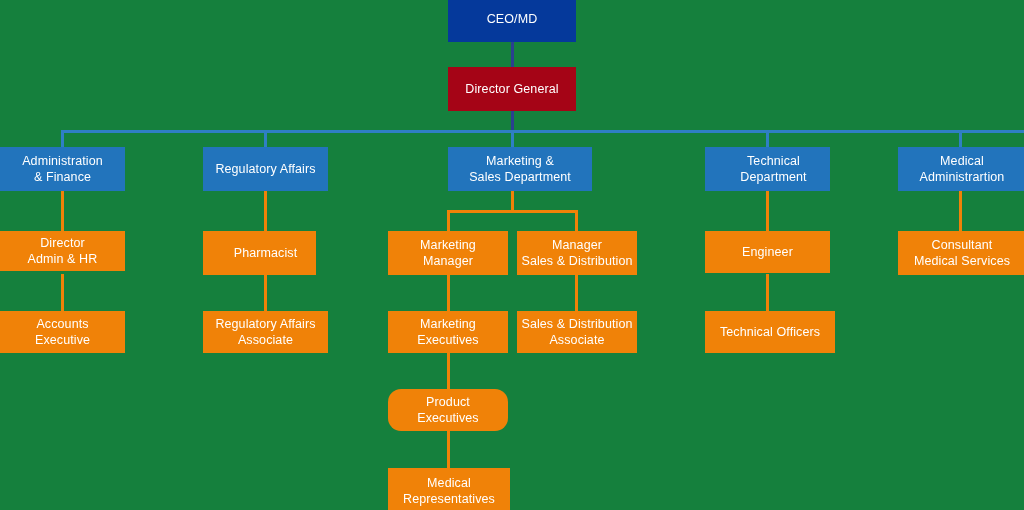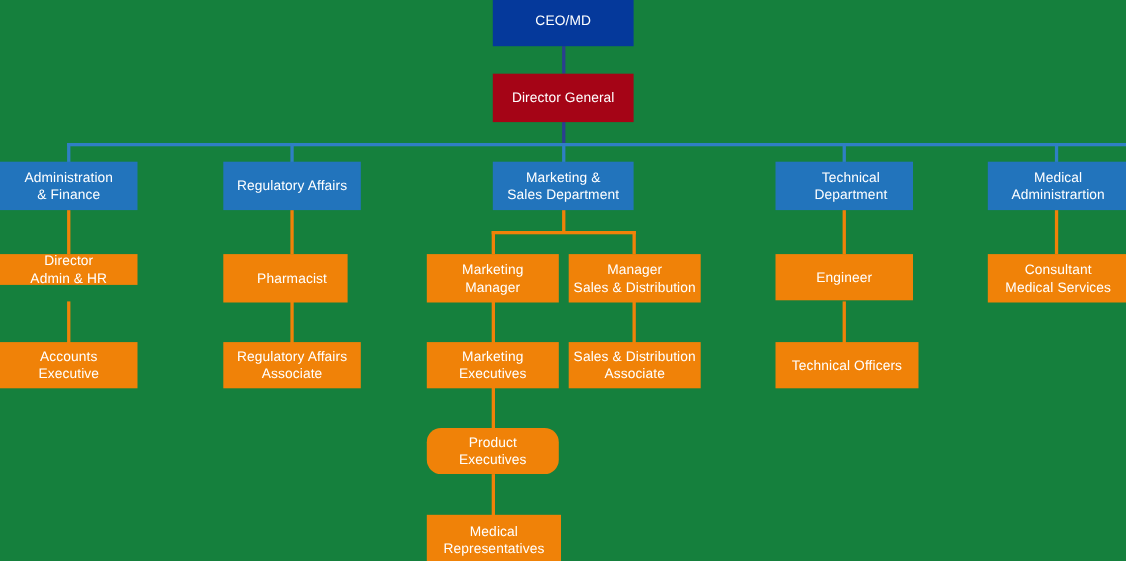--- a/index.html
+++ b/index.html
@@ -88,31 +88,31 @@
   <div class="node node-dg" style="left:448px; top:67px; width:128px; height:44px;">
     <span class="node-label">Director General</span>
   </div>
 
   <div class="node node-dept" style="left:0px; top:147px; width:125px; height:44px;">
     <span class="node-label">Administration<br>&amp; Finance</span>
   </div>
   <div class="node node-dept" style="left:203px; top:147px; width:125px; height:44px;">
     <span class="node-label">Regulatory Affairs</span>
   </div>
-  <div class="node node-dept" style="left:448px; top:147px; width:128px; height:44px;">
+  <div class="node node-dept" style="left:448px; top:147px; width:144px; height:44px;">
     <span class="node-label">Marketing &amp;<br>Sales Department</span>
   </div>
   <div class="node node-dept" style="left:705px; top:147px; width:125px; height:44px;padding-left:16px;">
     <span class="node-label">Technical<br>Department</span>
   </div>
   <div class="node node-dept" style="left:898px; top:147px; width:128px; height:44px;">
     <span class="node-label">Medical<br>Administrartion</span>
   </div>
 
-  <div class="node node-role" style="left:0px; top:231px; width:125px; height:28px;">
+  <div class="node node-role" style="left:0px; top:231px; width:125px; height:40px;">
     <span class="node-label">Director<br>Admin &amp; HR</span>
   </div>
   <div class="node node-role" style="left:0px; top:311px; width:125px; height:42px;">
     <span class="node-label">Accounts<br>Executive</span>
   </div>
 
   <div class="node node-role" style="left:203px; top:231px; width:113px; height:44px;padding-left:16px;">
     <span class="node-label">Pharmacist</span>
   </div>
   <div class="node node-role" style="left:203px; top:311px; width:125px; height:42px;">

